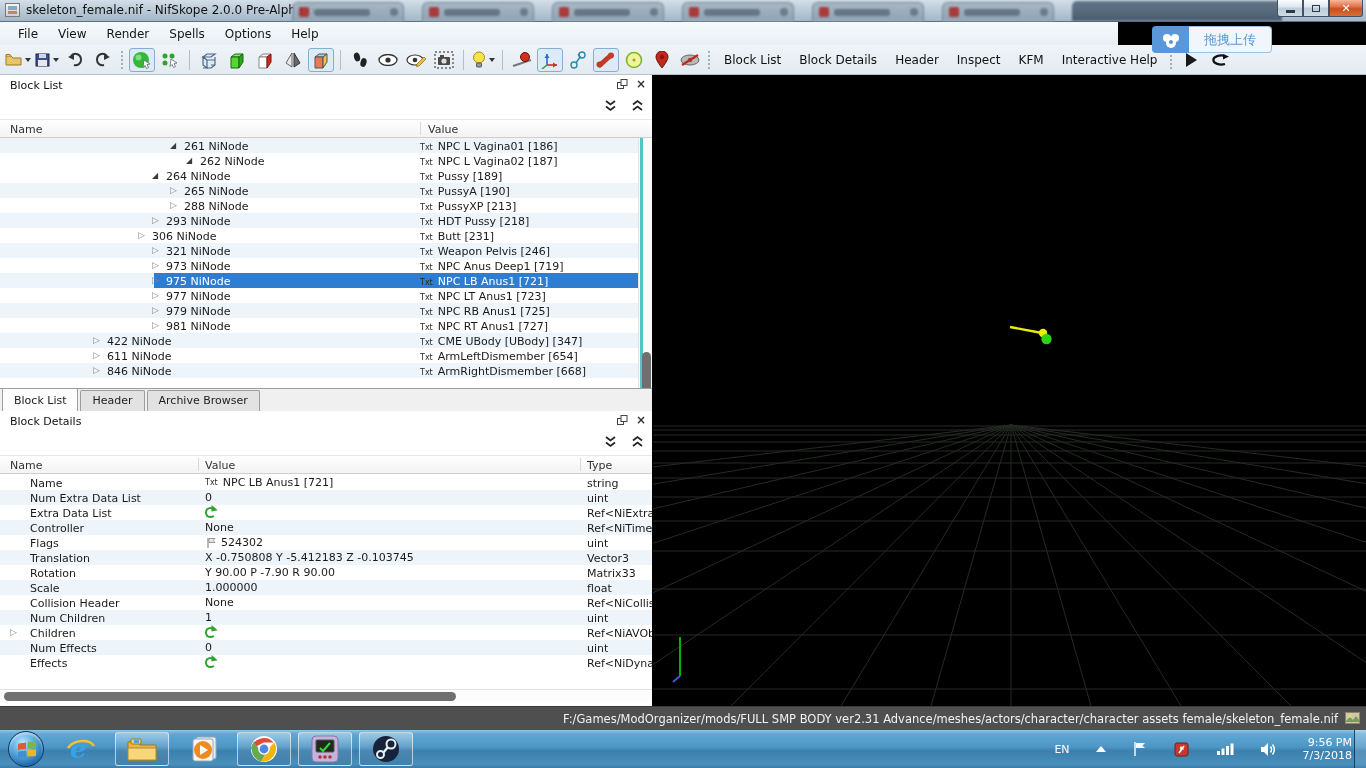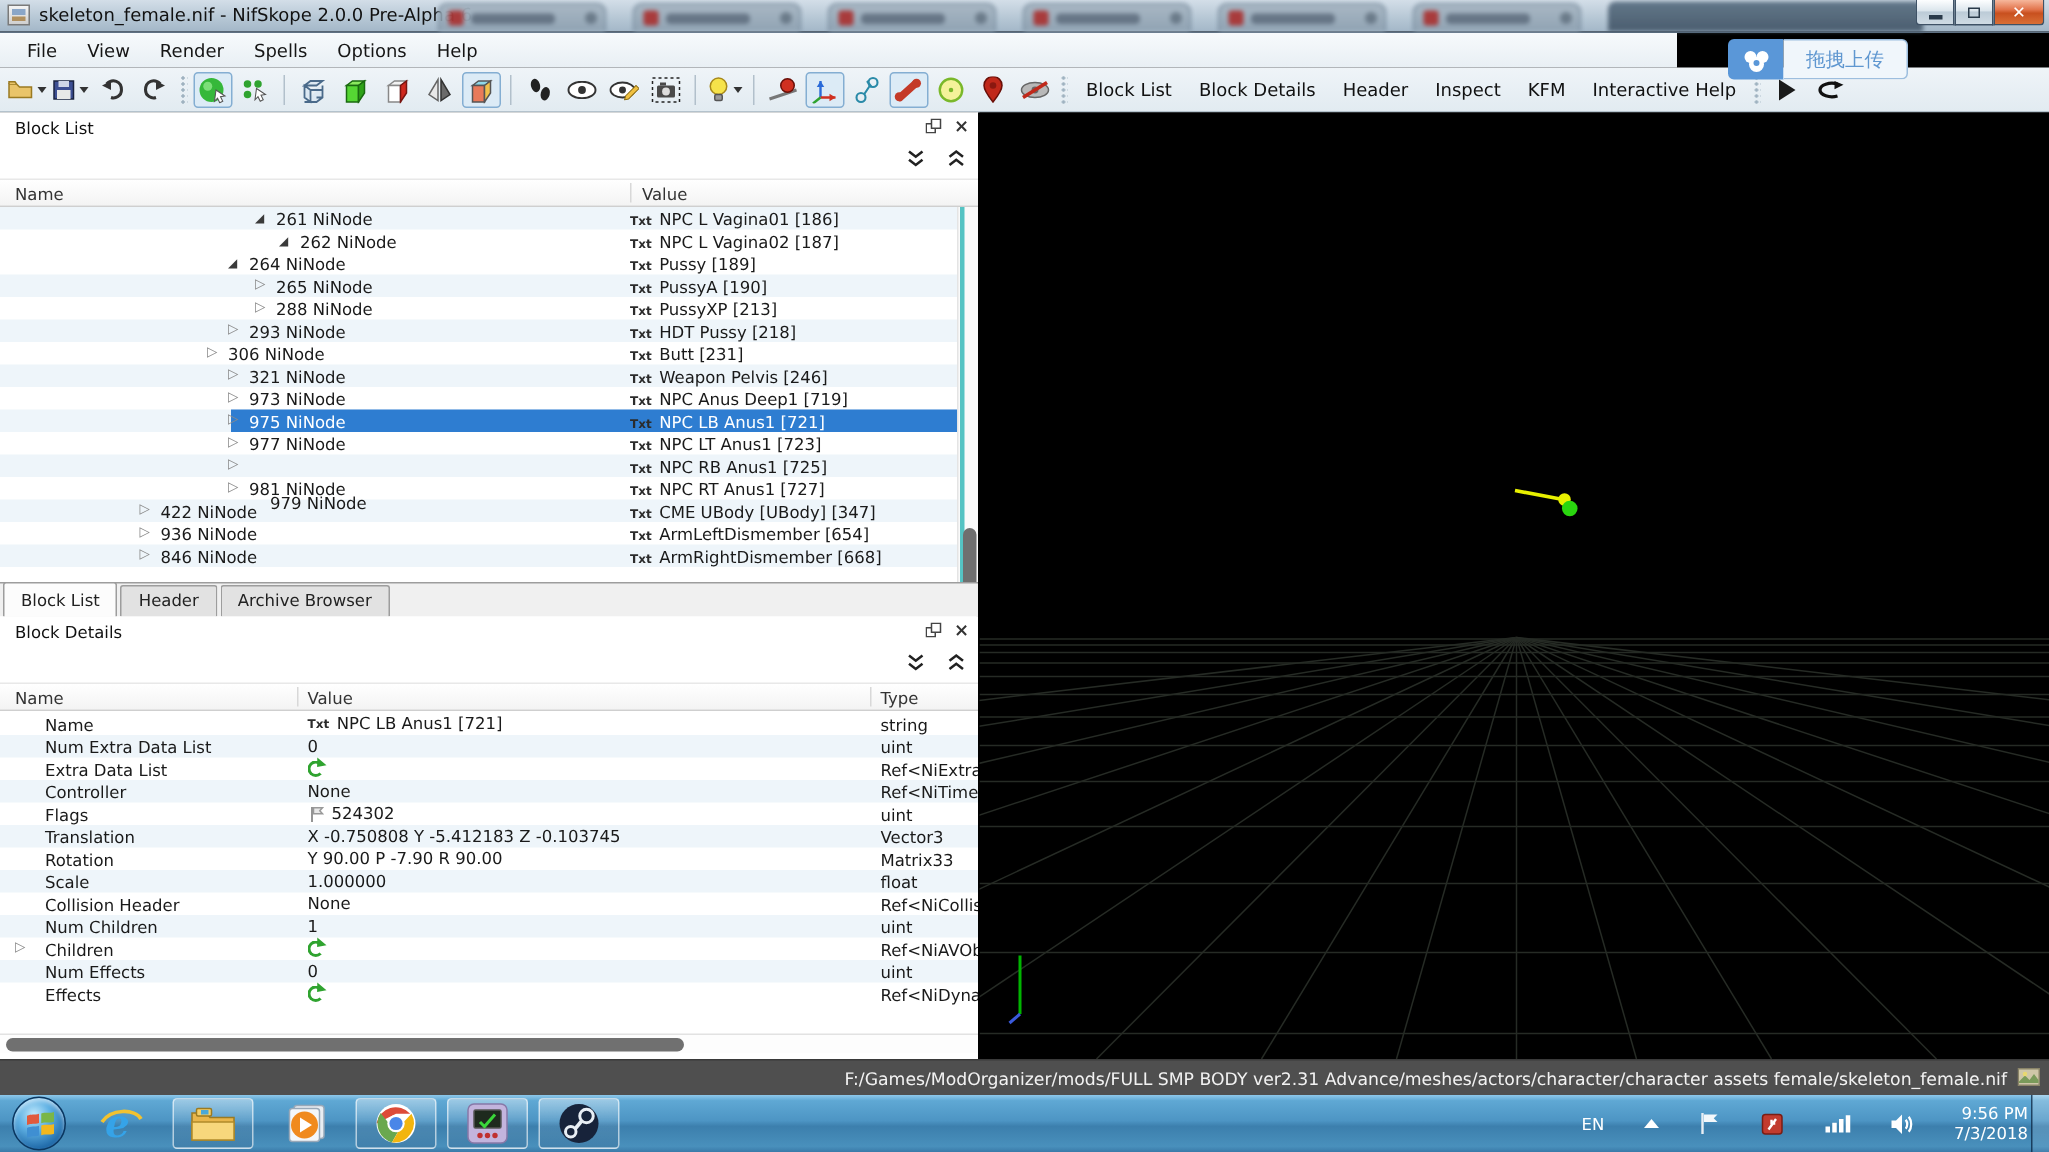--- a/index.html
+++ b/index.html
@@ -82,21 +82,21 @@
   #blockListPanel { position:absolute; left:0; top:0; width:652px; height:313px; background:#fff; }
   #blRows { position:absolute; left:0; top:63px; right:14px; bottom:0; overflow:hidden; }
   .bl-row { position:relative; height:15px; font-size:11px; color:#1a1a1a; }
   .bl-row.alt { background:#eef5fa; }
   .sel-bar { position:absolute; top:0; bottom:0; right:0; background:#2e7dd1; }
   .arrow { position:absolute; top:2px; font-size:9px; color:#8a8a8a; line-height:11px; z-index:2; }
   .arrow.expanded { color:#3a3a3a; font-size:8px; }
   .bl-name { position:absolute; top:1.5px; white-space:nowrap; z-index:2; }
   .bl-val { position:absolute; left:420px; top:1.5px; white-space:nowrap; z-index:2; }
   .bl-row.sel .bl-name, .bl-row.sel .val-text { color:#fff; }
-  .txt-badge { font-size:8px; font-weight:bold; color:#2b2b2b; margin-right:5px; letter-spacing:0; }
+  .txt-badge { font-size:8px; font-weight:normal; color:#2b2b2b; margin-right:5px; letter-spacing:0; }
   .vscroll { position:absolute; right:0; top:63px; bottom:0; width:14px; background:#fafafa; border-left:1px solid #e4e4e4; }
   .vtrack-accent { position:absolute; left:1px; top:0; bottom:0; width:3px; background:#55c3c3; }
   .vthumb { position:absolute; left:3px; top:214px; width:9px; height:40px; background:#6f6f6f; border-radius:5px; }
 
   .dock-tabbar { position:absolute; left:0; top:313px; width:652px; height:23px; background:#f0f0f0;
     border-top:1px solid #9d9d9d; display:flex; align-items:flex-end; padding-left:2px; }
   .dtab { font-size:11px; color:#222; padding:3px 11px 4px; background:#e2e2e2;
     border:1px solid #9d9d9d; border-bottom:none; border-radius:2px 2px 0 0; margin-right:2px; position:relative; }
   .dtab.active { background:#fcfcfc; margin-top:-2px; padding-top:5px; z-index:2; }
 
@@ -485,36 +485,36 @@
           <span class="bl-name" style="left: 166px;">975 NiNode</span>
           <span class="bl-val"><span class="txt-badge">Txt</span><span class="val-text">NPC LB Anus1 [721]</span></span>
         </div>
         <div class="bl-row">
           <span class="arrow collapsed" style="left: 152px;">▷</span>
           <span class="bl-name" style="left: 166px;">977 NiNode</span>
           <span class="bl-val"><span class="txt-badge">Txt</span><span class="val-text">NPC LT Anus1 [723]</span></span>
         </div>
         <div class="bl-row alt">
           <span class="arrow collapsed" style="left: 152px;">▷</span>
-          <span class="bl-name" style="left: 180px; margin-top: 24px;">979 NiNode</span>
+          <span class="bl-name" style="left: 166px;">979 NiNode</span>
           <span class="bl-val"><span class="txt-badge">Txt</span><span class="val-text">NPC RB Anus1 [725]</span></span>
         </div>
         <div class="bl-row">
           <span class="arrow collapsed" style="left: 152px;">▷</span>
           <span class="bl-name" style="left: 166px;">981 NiNode</span>
           <span class="bl-val"><span class="txt-badge">Txt</span><span class="val-text">NPC RT Anus1 [727]</span></span>
         </div>
         <div class="bl-row alt">
           <span class="arrow collapsed" style="left: 93px;">▷</span>
           <span class="bl-name" style="left: 107px;">422 NiNode</span>
           <span class="bl-val"><span class="txt-badge">Txt</span><span class="val-text">CME UBody [UBody] [347]</span></span>
         </div>
         <div class="bl-row">
           <span class="arrow collapsed" style="left: 93px;">▷</span>
-          <span class="bl-name" style="left: 107px;">936 NiNode</span>
+          <span class="bl-name" style="left: 107px;">611 NiNode</span>
           <span class="bl-val"><span class="txt-badge">Txt</span><span class="val-text">ArmLeftDismember [654]</span></span>
         </div>
         <div class="bl-row alt">
           <span class="arrow collapsed" style="left: 93px;">▷</span>
           <span class="bl-name" style="left: 107px;">846 NiNode</span>
           <span class="bl-val"><span class="txt-badge">Txt</span><span class="val-text">ArmRightDismember [668]</span></span>
         </div>
       </div>
     <div class="vscroll">
       <div class="vtrack-accent"></div>

